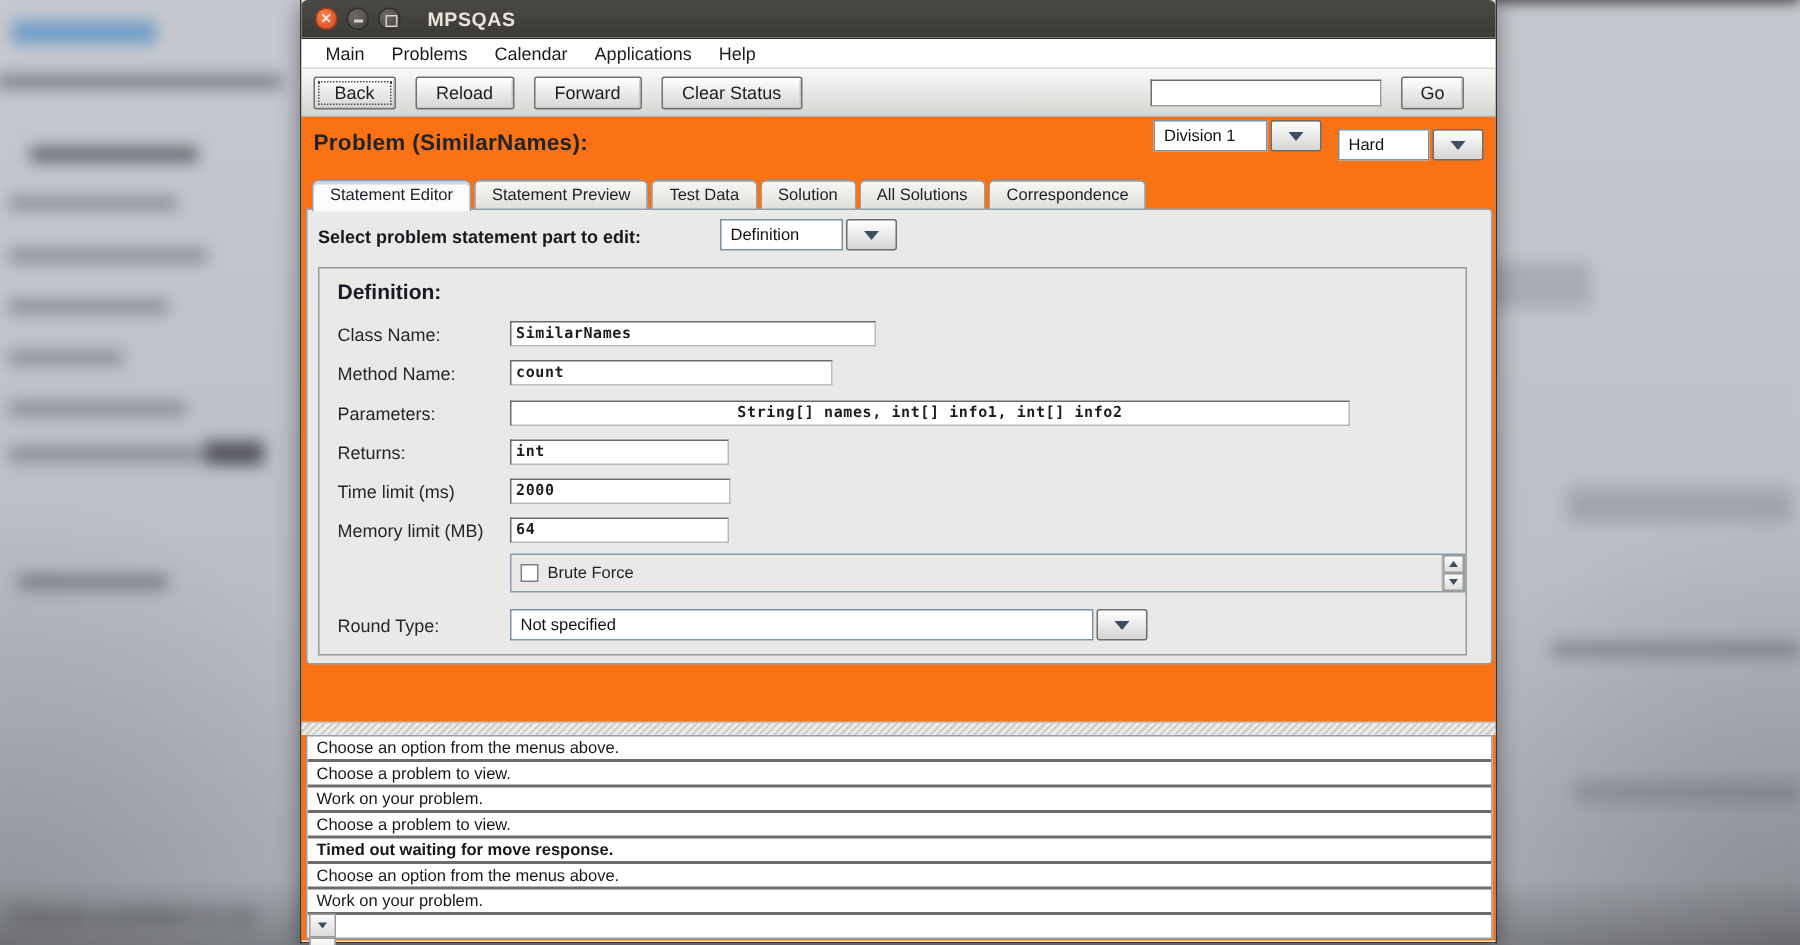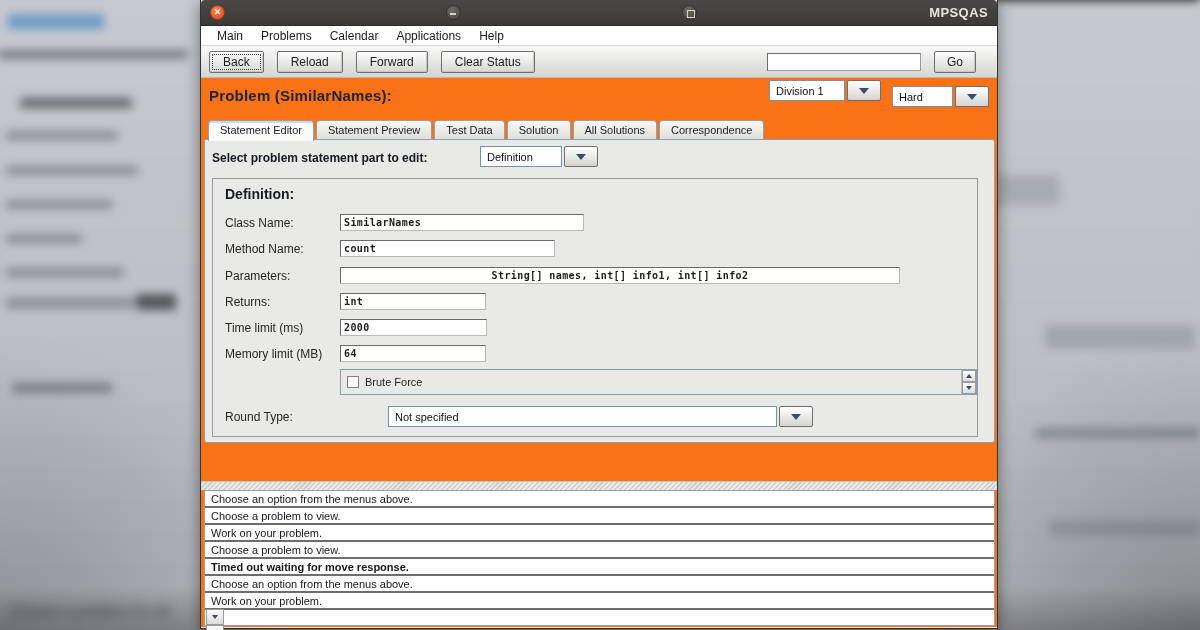--- a/index.html
+++ b/index.html
@@ -18,21 +18,21 @@
       radial-gradient(circle at 100% 100%, rgba(30,30,35,0.30), rgba(0,0,0,0) 22%); pointer-events:none; }
 
   
   .win { position:absolute; left:200px; top:0; width:798px; height:629px;
          border:1px solid #35332f; border-top:none; background:#e9e9e7;
          box-shadow:0 3px 14px rgba(0,0,0,0.45); }
 
   
   .titlebar { height:26px; background:linear-gradient(#4b4945,#3b3a36);
               border-bottom:1px solid #2b2a27; border-radius:4px 4px 0 0;
-              display:flex; align-items:center; padding:0 9px;justify-content:space-between; }
+              display:flex; align-items:center; padding:0 9px; }
   .wbtn { width:15px; height:15px; border-radius:50%; margin-right:6px; position:relative; cursor:default; }
   .wbtn-close { background:radial-gradient(circle at 35% 30%,#f5854f,#e2582c 70%,#c64a22); border:1px solid #a53c1a; }
   .wbtn-close::before { content:"✕"; position:absolute; left:0; right:0; top:0.5px; text-align:center; font-size:9px; font-weight:bold; color:#fbe8dd; }
   .wbtn-plain { background:radial-gradient(circle at 35% 30%,#6d6a64,#514f4a 70%,#44423e); border:1px solid #322f2b; }
   .wbtn-min::before { content:""; position:absolute; left:3.5px; right:3.5px; top:6.5px; height:2px; background:#d6d2c9; }
   .wbtn-max::before { content:""; position:absolute; left:4px; top:4px; width:6px; height:6px; border:1.5px solid #d6d2c9; }
   .win-title { color:#e8e4db; font-size:13px; font-weight:bold; letter-spacing:0.4px; margin-left:12px; }
 
   
   .menubar { height:20px; background:#ffffff; display:flex; align-items:center; padding-left:7px; border-bottom:1px solid #d7d7d5; }
@@ -86,21 +86,21 @@
 
   .brute-box { position:absolute; left:127px; top:190px; width:637px; height:26px; border:1px solid #8d9aa9; background:#e9e9e7; display:flex; align-items:center; }
   .cb { width:12px; height:12px; background:#fff; border:1px solid #7e7e7c; margin-left:6px; }
   .brute-label { font-size:11px; color:#1f1f24; margin-left:6px; }
   .mini-scroll { margin-left:auto; width:15px; height:24px; display:flex; flex-direction:column; border-left:1px solid #b9b9b7; }
   .mini-btn { flex:1; background:linear-gradient(#fcfcfc,#dedede); border:1px solid #9c9c9a; display:flex; align-items:center; justify-content:center; }
   .tri-up-s { width:0; height:0; border-left:3px solid transparent; border-right:3px solid transparent; border-bottom:4px solid #3e4d63; }
   .tri-down-s { width:0; height:0; border-left:3px solid transparent; border-right:3px solid transparent; border-top:4px solid #3e4d63; }
 
   .round-label { position:absolute; left:12px; top:231px; font-size:12px; color:#26262a; }
-  .combo-round { left:127px; top:227px; } .combo-round .combo-field { width:389px;margin-left:48px; }
+  .combo-round { left:127px; top:227px; } .combo-round .combo-field { width:389px; }
 
   
   .submit-row { position:absolute; right:5px; top:377px; display:flex; gap:6px; }
 
   
   .hatch { position:absolute; left:0; top:403px; width:100%; height:9px;
            background:repeating-linear-gradient(135deg,#cfcfcc 0 1.5px,#eaeae8 1.5px 3.5px); border-top:1px solid #c2c2bf; }
 
   
   .log { position:absolute; left:3px; top:412px; width:791px; height:136px; border:1px solid #98a0ac; background:#fff; display:flex;flex-direction:column; }

